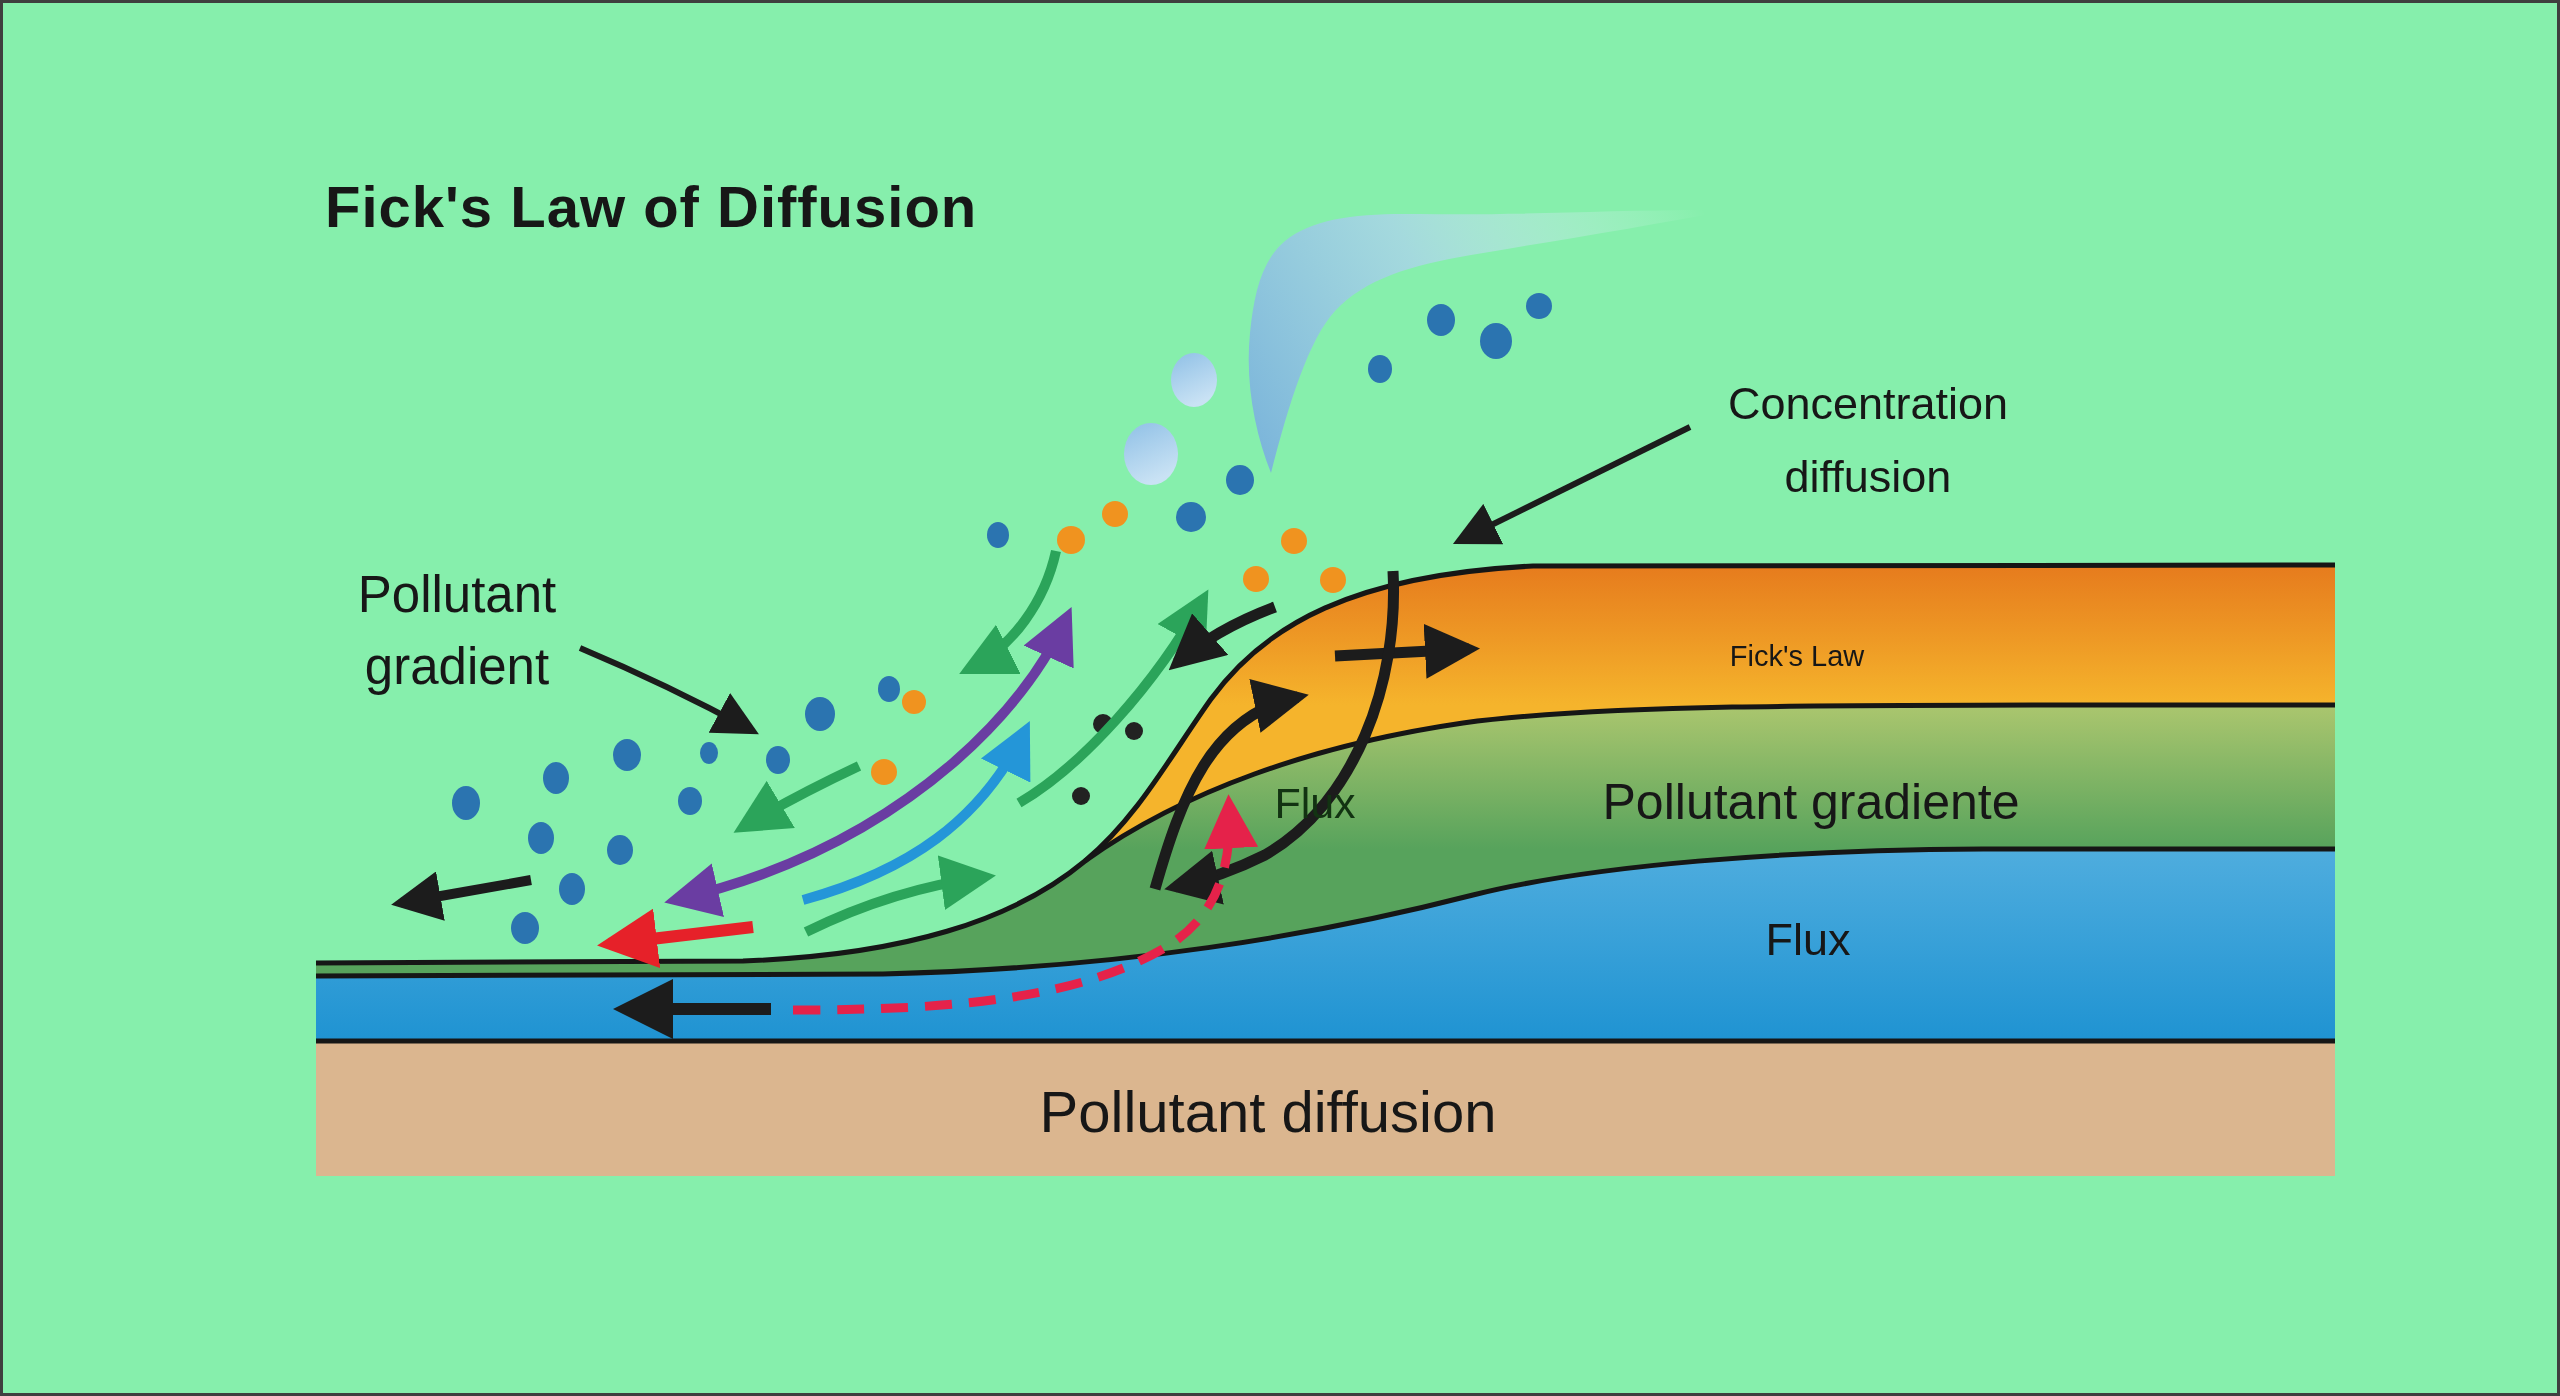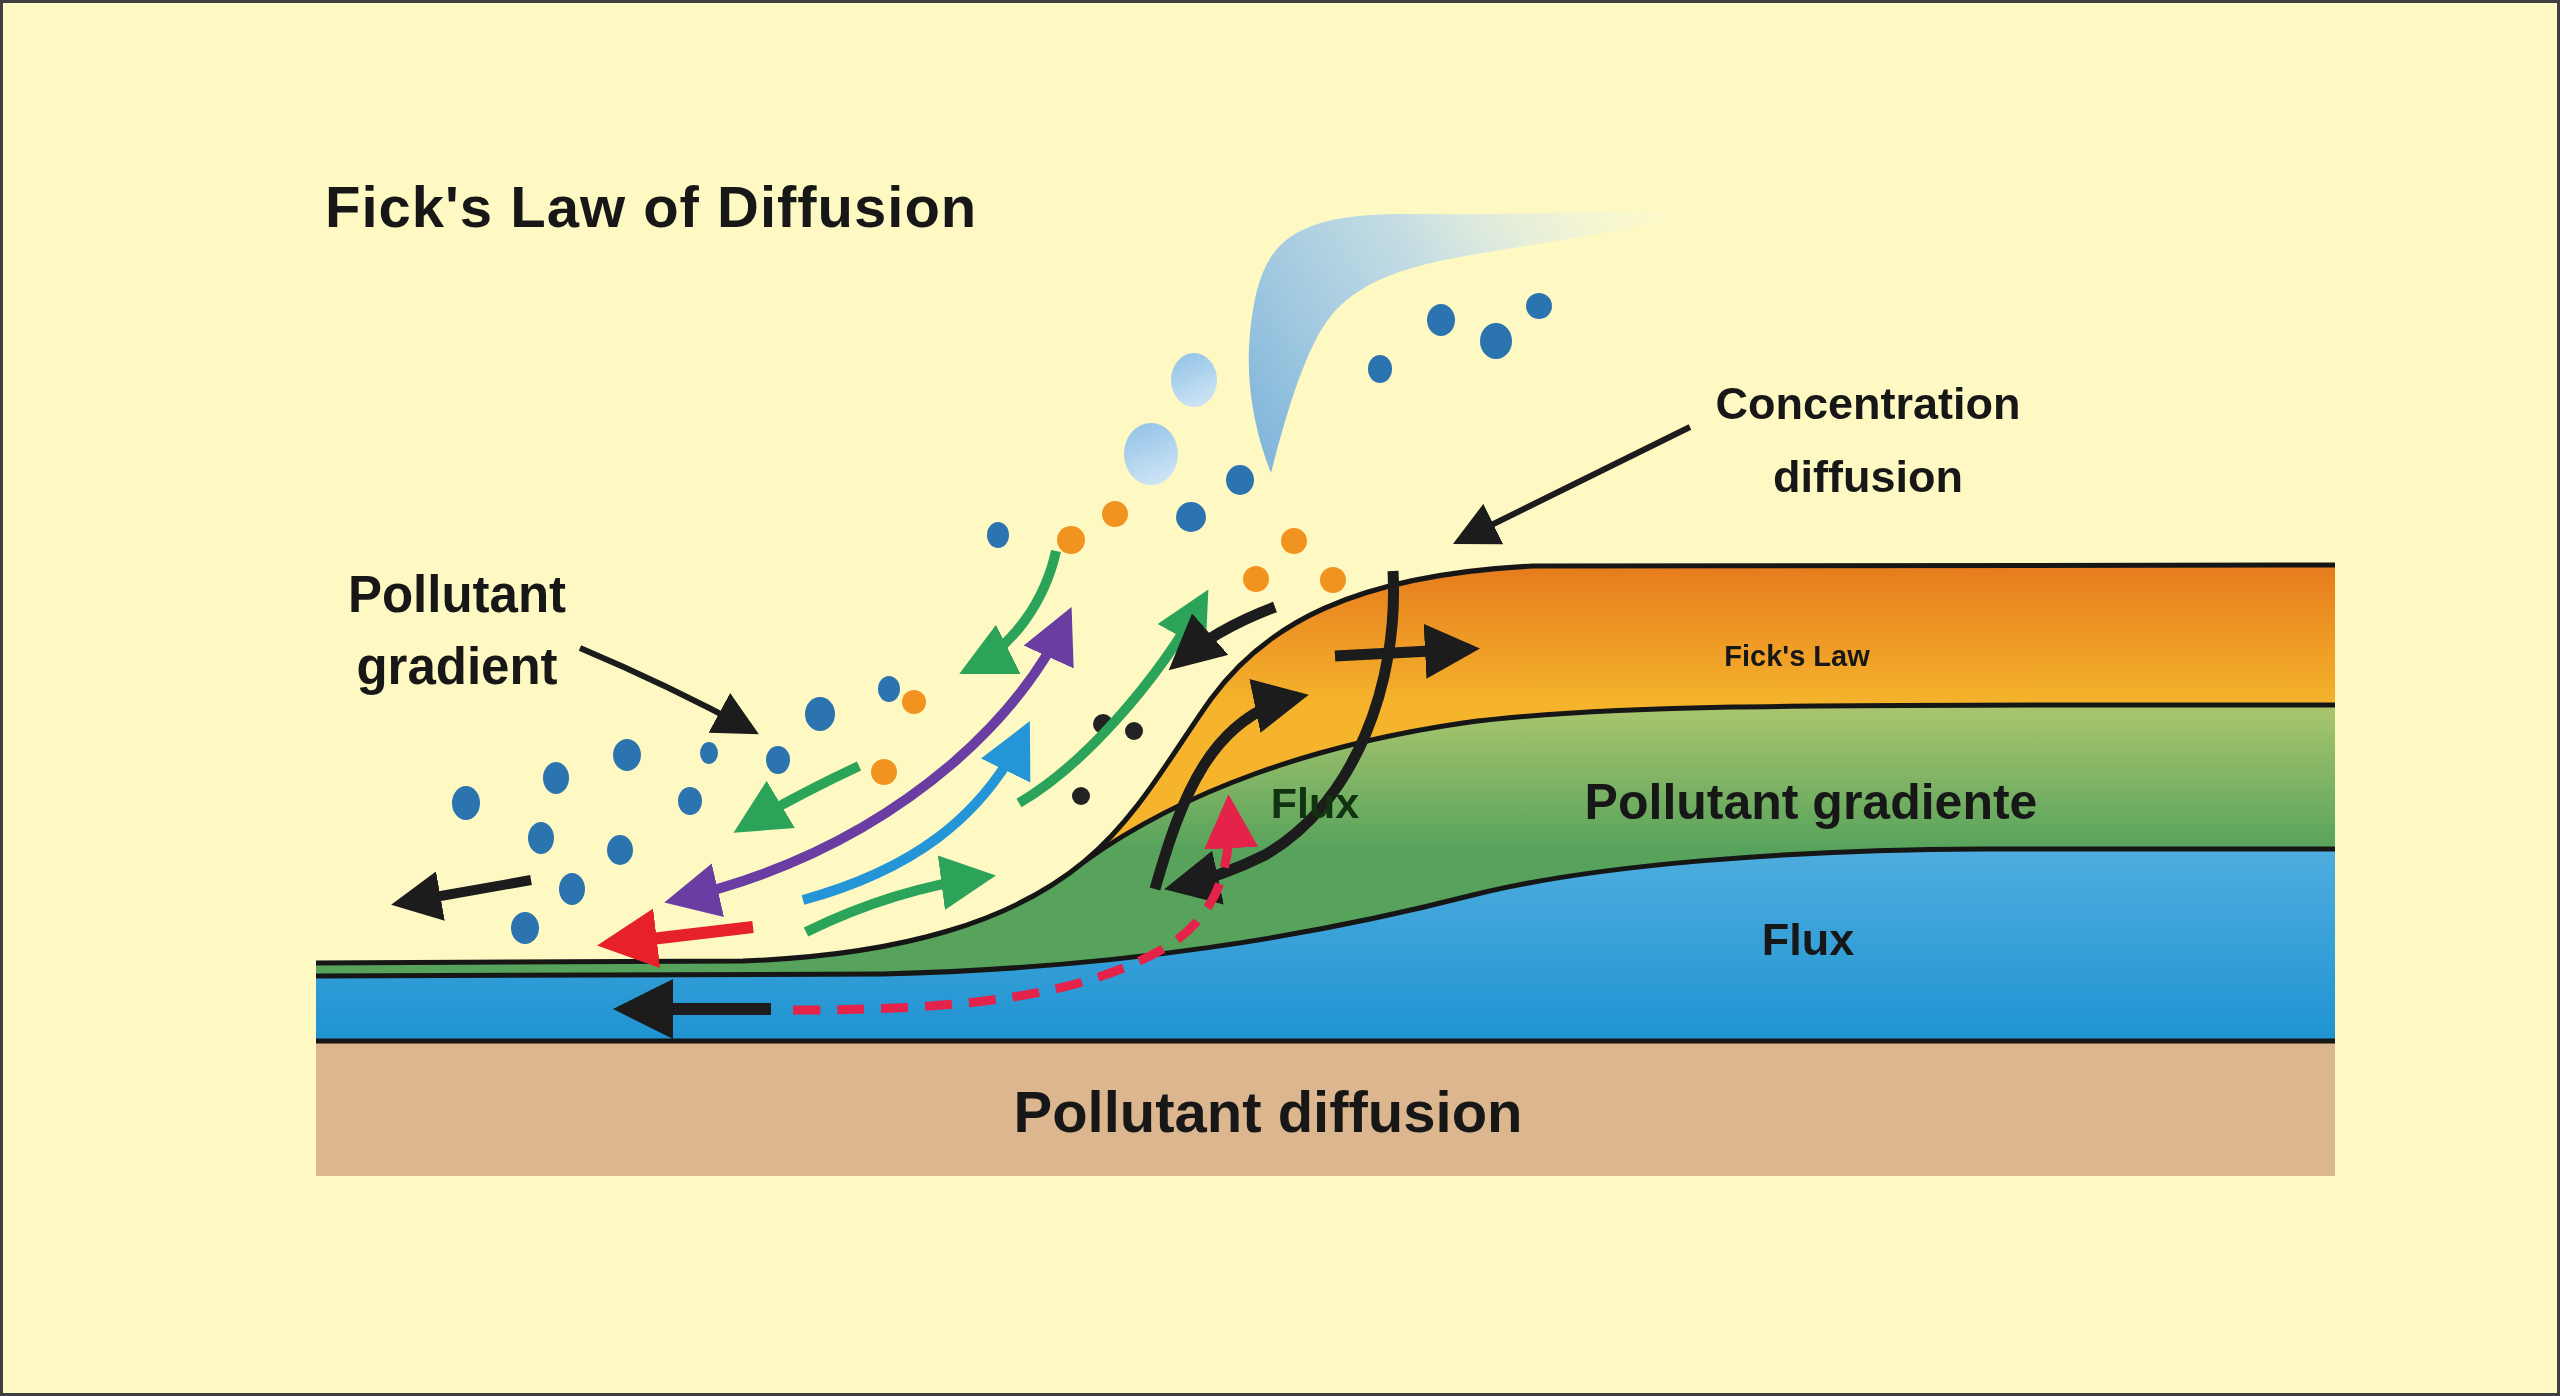--- a/index.html
+++ b/index.html
@@ -1,31 +1,30 @@
 <!DOCTYPE html>
 <html><head>
 <meta charset="utf-8">
 <style>
   html,body{margin:0;padding:0;background:#ffffff;}
   .canvas{
     position:relative;
     width:2560px;height:1396px;
     box-sizing:border-box;
     border:3px solid #3f3f3f;
-    background:#fef9c3;
+    background:#86efac;
     font-family:"Liberation Sans", sans-serif;
     overflow:hidden;
   }
   .canvas svg{position:absolute;left:0;top:0;width:2560px;height:1396px;}
   .lbl{
     position:absolute;
     color:#171717;
     white-space:nowrap;
     line-height:1.5;
-    font-weight:bold;
   }
   .title{
     left:322px;top:160px;
     font-size:58px;font-weight:bold;
     letter-spacing:1px;
   }
   .centered{transform:translateX(-50%);text-align:center;}
   .lbl-pollutant-left{left:454px;top:556px;font-size:51px;line-height:72px;}
   .lbl-concentration{left:1865px;top:364px;font-size:45px;line-height:73px;}
   .lbl-ficks-law{left:1794px;top:632px;font-size:29px;}

